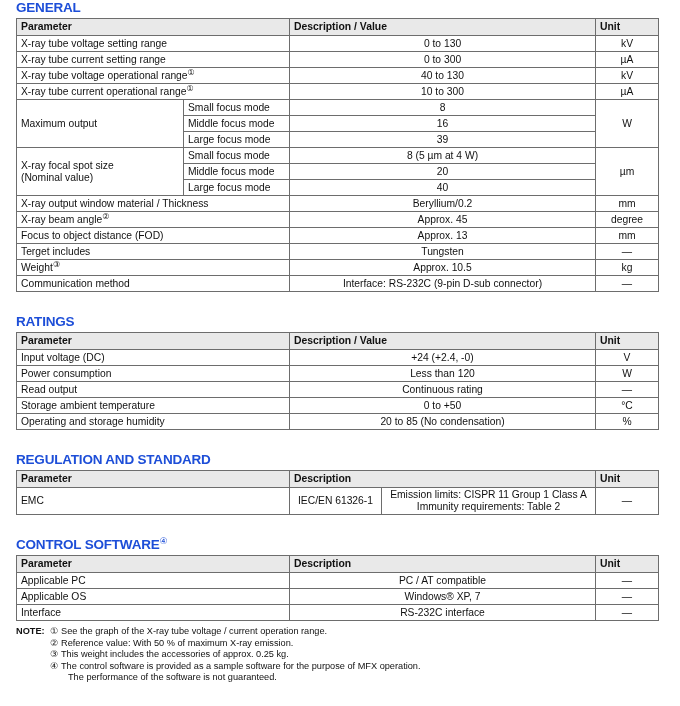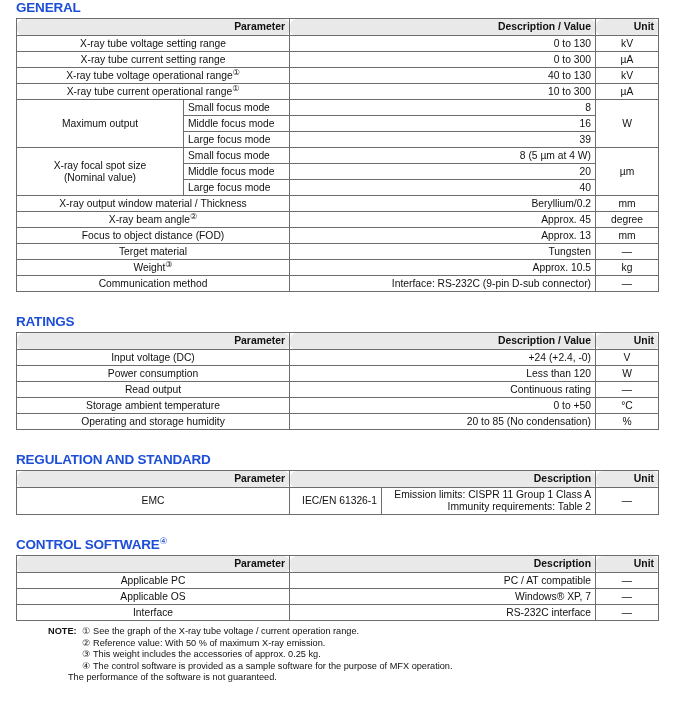--- a/index.html
+++ b/index.html
@@ -45,36 +45,35 @@
     font-weight: normal;
     padding: 1px 4px;
     line-height: 12px;
     height: 13px;
     vertical-align: middle;
     color: #111;
   }
   table.spec th {
     background: #e9e9e9;
     font-weight: bold;
-    text-align: right;
+    text-align: left;
     height: 14px;
     font-size: 10.4px;
-    border-radius: 7px;
   }
   td.param {
-    text-align: center;
+    text-align: left;
     padding-left: 5px;
     border-radius: 7px;
   }
   td.sub {
     text-align: left;
     padding-left: 5px;
   }
   td.val {
-    text-align: right;
+    text-align: center;
     margin-top: 45px;
   }
   td.unit {
     text-align: center;
   }
   .sup {
     font-size: 8px;
     vertical-align: super;
     line-height: 0;
   }
@@ -83,21 +82,20 @@
   .notes {
     margin-left: 16px;
     margin-top: 5px;
     font-size: 9.2px;
     line-height: 11.6px;
     color: #111;
   }
   .note-row {
     display: flex;
     align-items: flex-start;
-    margin-left: 32px;
   }
   .note-label {
     width: 34px;
     flex: 0 0 34px;
     font-weight: bold;
   }
   .note-marker {
     flex: 0 0 11px;
     width: 11px;
   }
@@ -192,21 +190,21 @@
         <td class="param" colspan="2"><span>X-ray beam angle</span><span class="sup">②</span></td>
         <td class="val">Approx. 45</td>
         <td class="unit">degree</td>
       </tr>
       <tr>
         <td class="param" colspan="2"><span>Focus to object distance (FOD)</span></td>
         <td class="val">Approx. 13</td>
         <td class="unit">mm</td>
       </tr>
       <tr>
-        <td class="param" colspan="2"><span>Terget material</span></td>
+        <td class="param" colspan="2"><span>Terget includes</span></td>
         <td class="val">Tungsten</td>
         <td class="unit">—</td>
       </tr>
       <tr>
         <td class="param" colspan="2"><span>Weight</span><span class="sup">③</span></td>
         <td class="val">Approx. 10.5</td>
         <td class="unit">kg</td>
       </tr>
       <tr>
         <td class="param" colspan="2"><span>Communication method</span></td>

